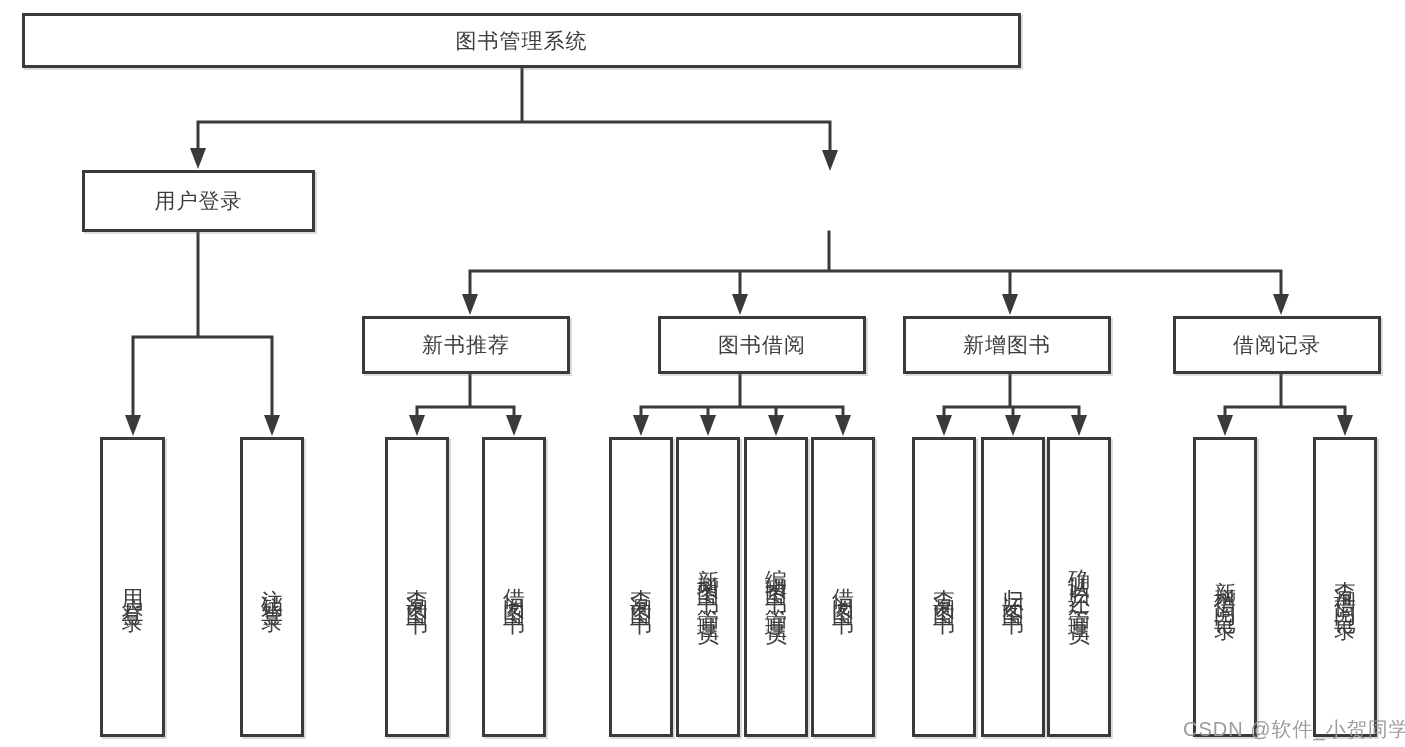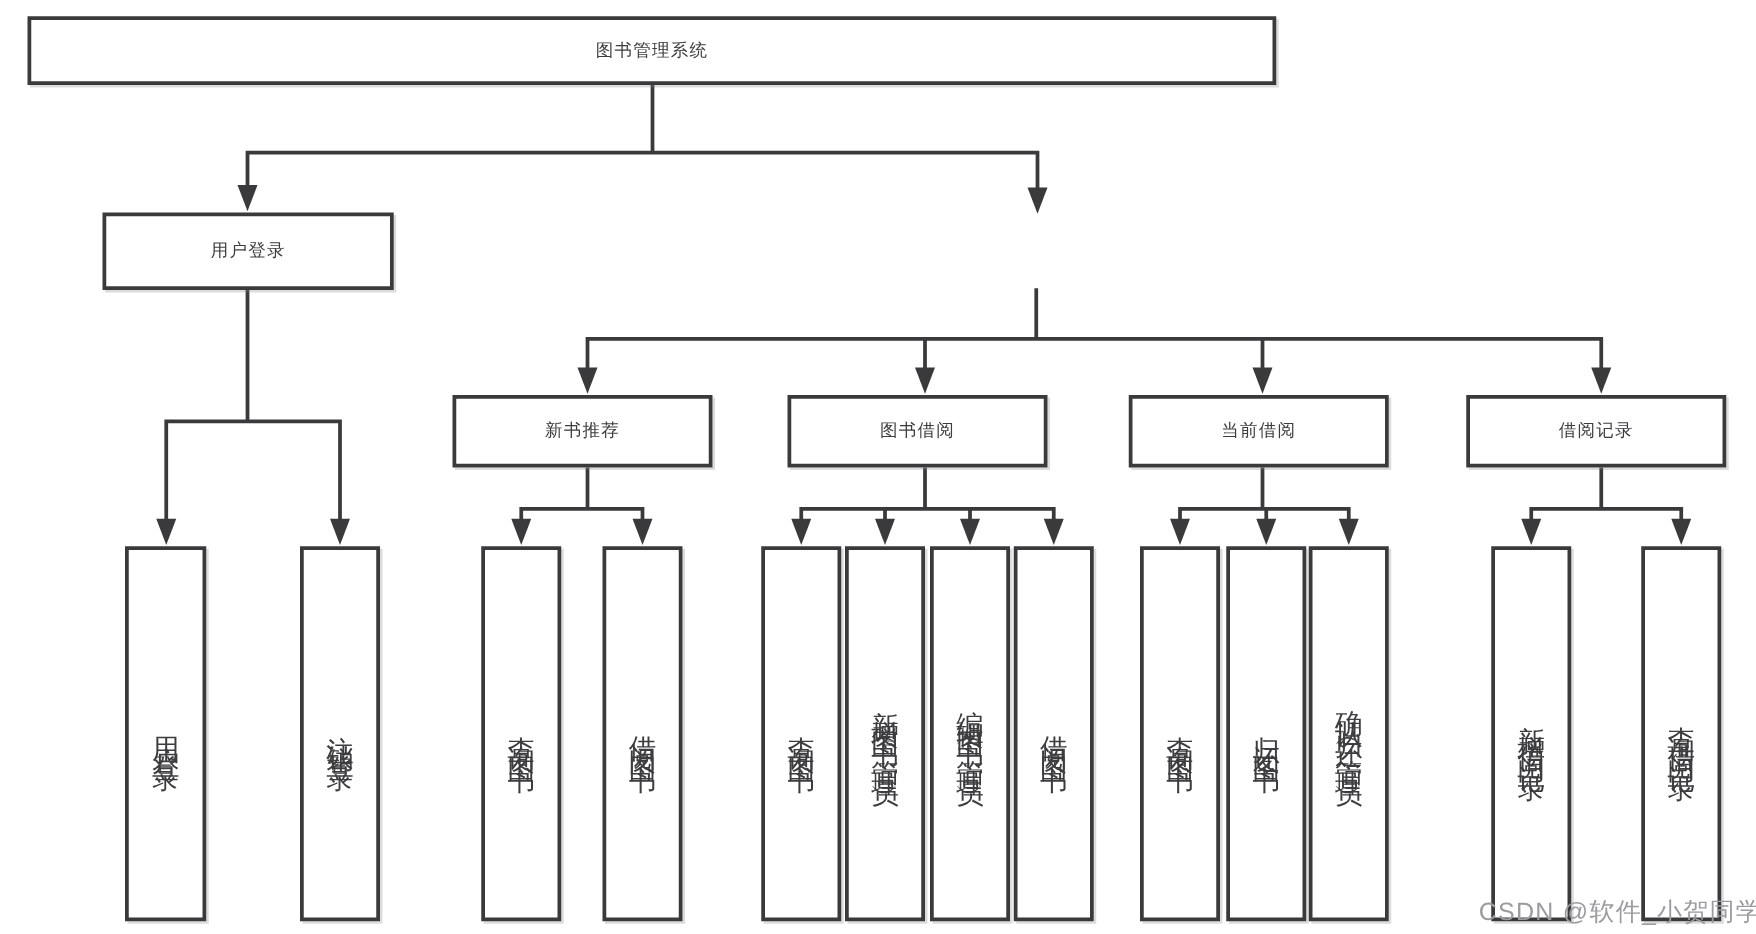--- a/index.html
+++ b/index.html
@@ -14,35 +14,35 @@
   .node{
     position:absolute;
     box-sizing:border-box;
     border:3px solid #3a3a3c;
     background:#ffffff;
     display:flex;align-items:center;justify-content:center;
     color:#3d3d3f;
     z-index:2;
     box-shadow:2px 2px 0 rgba(130,130,130,0.28);
   }
-  .hlabel{font-size:14px;letter-spacing:1px;white-space:nowrap;}
+  .hlabel{font-size:21px;letter-spacing:1px;white-space:nowrap;}
   .vnode span{
     writing-mode:vertical-rl;
     text-orientation:mixed;
     font-size:22px;
     line-height:1;
     letter-spacing:8px;
     white-space:nowrap;
   }
   
   .root {left:22px;  top:13px;  width:999px; height:55px;}
   .l2a  {left:82px;  top:170px; width:233px; height:62px;}
   .l2b  {left:711px; top:172px; width:237px; height:60px;}
   .l3   {top:316px; height:58px; width:208px;}
-  .l3a{left:362px;} .l3b{left:630px;} .l3c{left:903px;} .l3d{left:1173px;}
+  .l3a{left:362px;} .l3b{left:658px;} .l3c{left:903px;} .l3d{left:1173px;}
   .leaf {top:437px; height:300px; width:64px;}
   .b1{left:100px;width:65px;} .b2{left:240px;}
   .b3{left:385px;} .b4{left:482px;}
   .b5{left:609px;} .b6{left:676px;} .b7{left:744px;} .b8{left:811px;}
   .b9{left:912px;} .b10{left:981px;} .b11{left:1047px;}
   .b12{left:1193px;} .b13{left:1313px;}
   #watermark{
     position:absolute;left:1183px;top:716px;
     font-size:20px;color:#9b9ba0;z-index:5;
     letter-spacing:1px;white-space:nowrap;
@@ -104,21 +104,21 @@
     <span class="hlabel">用户登录</span>
   </div>
 
   <div class="node l3 l3a">
     <span class="hlabel">新书推荐</span>
   </div>
   <div class="node l3 l3b">
     <span class="hlabel">图书借阅</span>
   </div>
   <div class="node l3 l3c">
-    <span class="hlabel">当前借阅</span>
+    <span class="hlabel">新增图书</span>
   </div>
   <div class="node l3 l3d">
     <span class="hlabel">借阅记录</span>
   </div>
 
   <div class="node vnode leaf b1">
     <span>用户登录</span>
   </div>
   <div class="node vnode leaf b2">
     <span>注销登录</span>

